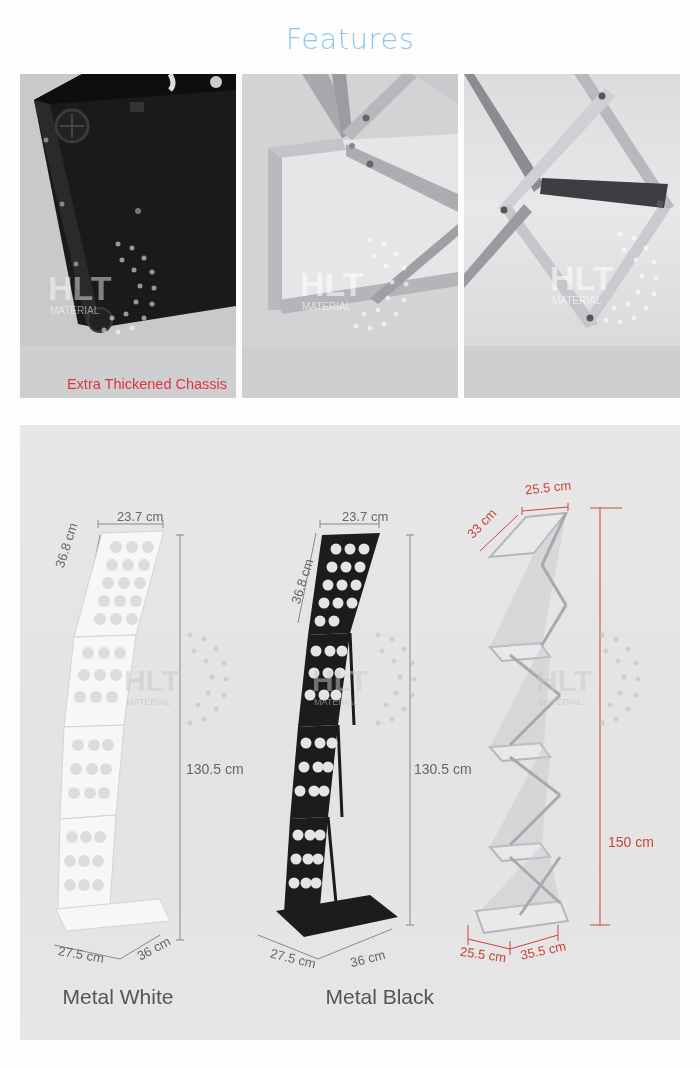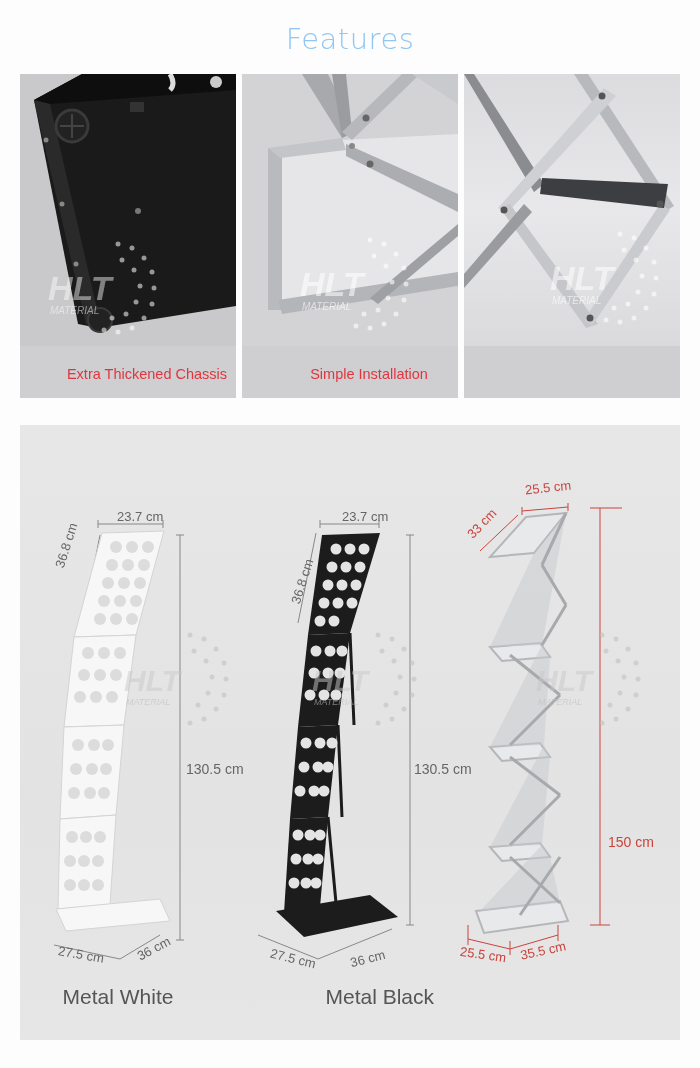--- a/index.html
+++ b/index.html
@@ -1,23 +1,23 @@
 <!DOCTYPE html>
 <html><head>
 <meta charset="utf-8">
 <style>
   html,body{margin:0;padding:0;}
   body{width:700px;height:1068px;background:#fdfdfd;position:relative;overflow:hidden;font-family:"DejaVu Sans",sans-serif;}
   .title{position:absolute;left:0;width:700px;text-align:center;color:#8fc6f3;font-weight:300;letter-spacing:0.5px;}
   #features-title{top:22px;font-size:29px;}
   .card{position:absolute;top:74px;width:216px;height:324px;background:#cfcfd1;overflow:hidden;}
   .card .img{position:absolute;left:0;top:0;width:216px;height:272px;overflow:hidden;}
-  .card .label{position:absolute;left:0;top:274px;width:254px;height:52px;display:flex;align-items:center;justify-content:center;color:#e0353f;font-family:"Liberation Sans",sans-serif;font-size:14.5px;}
+  .card .label{position:absolute;left:0;top:284px;width:254px;height:52px;display:flex;align-items:center;justify-content:center;color:#e0353f;font-family:"Liberation Sans",sans-serif;font-size:14.5px;}
   #card1{left:20px;} #card2{left:242px;} #card3{left:464px;}
-  .wm{position:absolute;font-style:italic;}
+  .wm{position:absolute;}
   #model-panel{position:absolute;left:20px;top:425px;width:660px;height:615px;background:linear-gradient(180deg,#e7e7e7 0%,#e3e3e3 60%,#e6e6e6 100%);overflow:hidden;}
   #model-title{top:22px;font-size:29px;width:660px;}
   .model{position:absolute;top:0;}
   .model-name{position:absolute;top:560px;width:200px;text-align:center;color:#555;font-family:"Liberation Sans",sans-serif;font-size:21px;}
   .dim{position:absolute;font-family:"Liberation Sans",sans-serif;font-size:13px;color:#666;white-space:nowrap;}
   .dim.red{color:#c9443c;}
 </style>
 </head>
 <body>
 
@@ -106,21 +106,20 @@
           <circle cx="86" cy="36" r="2.5"></circle>
           <circle cx="92" cy="52" r="2.5"></circle>
           <circle cx="88" cy="68" r="2.5"></circle>
           <circle cx="78" cy="80" r="2.5"></circle>
           <circle cx="64" cy="84" r="2.5"></circle>
       </g>
       <text x="0" y="66" font-family="Liberation Sans, sans-serif" font-size="34" font-weight="bold" fill="rgba(255,255,255,0.55)">HLT</text>
       <text x="2" y="80" font-family="Liberation Sans, sans-serif" font-size="10" fill="rgba(255,255,255,0.6)">MATERIAL</text>
     </svg>
   </div>
-  <div class="label">Simple Installation</div>
 </div>
 
 <div id="card3" class="card">
   <div class="img">
     <svg width="216" height="272" viewBox="0 0 216 272">
       <defs>
         <linearGradient id="g3" x1="0" y1="0" x2="0" y2="1">
           <stop offset="0" stop-color="#dcdcde"></stop>
             <stop offset="0.5" stop-color="#e8e8ea"></stop>
             <stop offset="1" stop-color="#dadadc"></stop>

